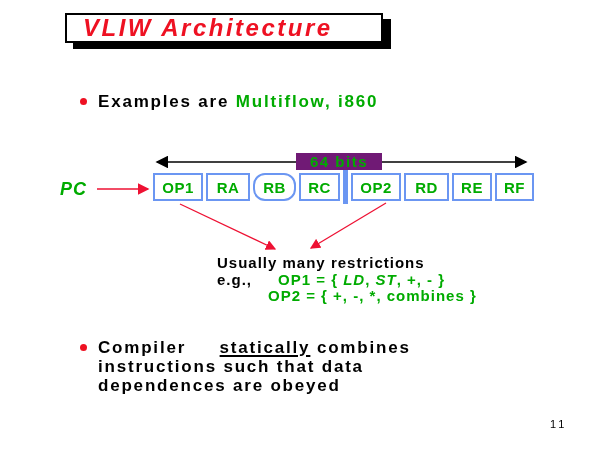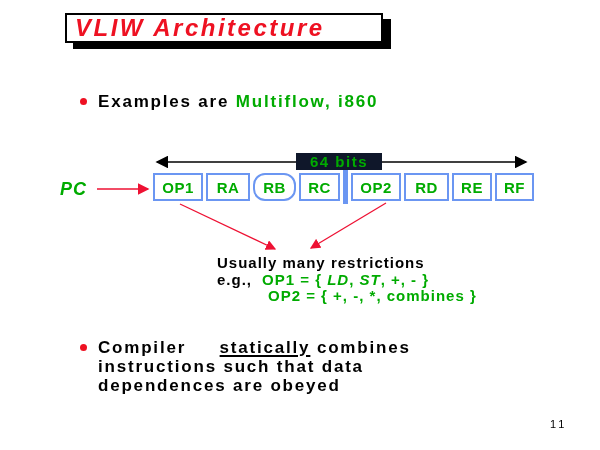--- a/index.html
+++ b/index.html
@@ -12,38 +12,38 @@
   }
   
   .title-box{
     position:absolute;left:65px;top:13px;width:318px;height:30px;
     background:#fff;border:2px solid #000;box-sizing:border-box;
     box-shadow:8px 6px 0 #000;
     display:flex;align-items:center;
   }
   .title-text{
     font-size:24px;font-weight:bold;font-style:italic;
-    color:#ee1122;letter-spacing:2.5px;padding-left:8px;white-space:nowrap;
+    color:#ee1122;letter-spacing:2.5px;padding-left:16px;white-space:nowrap;
   }
   
   .bullet{position:absolute;display:flex;}
   .bullet-dot{width:7px;height:7px;border-radius:50%;background:#ee1122;margin-top:6px;flex:none;}
   .bullet-text{
     margin-left:11px;font-size:17px;font-weight:bold;color:#000;
     letter-spacing:1.8px;line-height:19px;
   }
   .bullet-examples{left:80px;top:92px;}
   .bullet-compiler{left:80px;top:338px;width:440px;}
   .green{color:#00ab00;}
   .underlined{text-decoration:underline;text-decoration-thickness:2px;text-underline-offset:2px;margin-left:27px;}
   
   .arrow-layer{position:absolute;left:0;top:0;z-index:3;pointer-events:none;}
   .bits-label{
     position:absolute;left:296px;top:153px;width:86px;z-index:4;
-    background:#0f172a;text-align:center;
+    background:#701a75;text-align:center;
     font-size:15px;font-weight:bold;color:#00ab00;letter-spacing:1.5px;
   }
   .pc-label{
     position:absolute;left:60px;top:179px;
     font-size:18px;font-weight:bold;font-style:italic;color:#00ab00;letter-spacing:1px;
   }
   .field-row{
     position:absolute;left:153px;top:173px;height:28px;
     display:flex;align-items:center;gap:3px;z-index:2;
   }
@@ -54,21 +54,21 @@
   }
   .half-divider{width:5px;height:34px;background:#6b96f2;flex:none;}
   .w-op{width:50px;} .w-ra{width:44px;} .w-rb{width:43px;border-radius:12px;} .w-rc{width:41px;}
   .w-rd{width:45px;} .w-re{width:40px;} .w-rf{width:39px;}
   
   .restrictions{
     position:absolute;left:217px;top:255px;
     font-size:15px;font-weight:bold;color:#000;line-height:16.5px;letter-spacing:1px;
     white-space:nowrap;
   }
-  .restr-line2{display:flex;}
+  .restr-line2{display:flex;gap:16px;}
   .eg-label{margin-right:10px;}
   .restr-op2{margin-left:51px;}
   
   .page-number{
     position:absolute;left:550px;top:418px;
     font-size:11px;color:#000;letter-spacing:3px;
   }
 </style>
 </head>
 <body>

